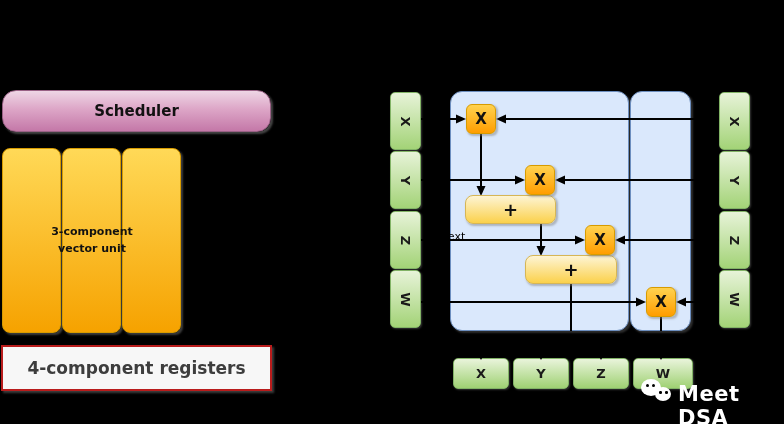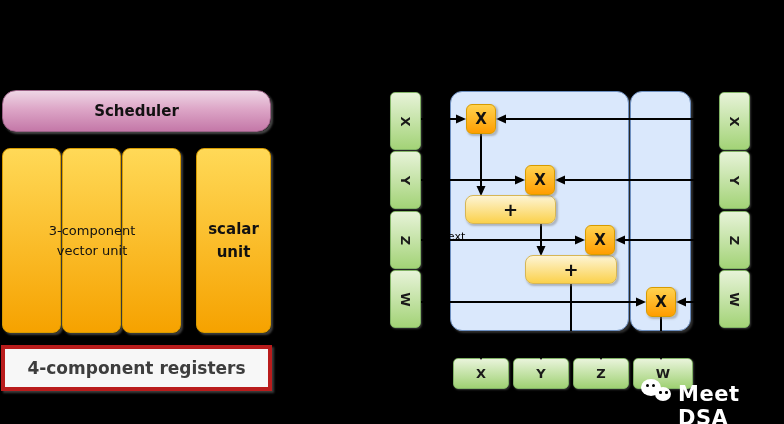--- a/index.html
+++ b/index.html
@@ -12,29 +12,29 @@
     border:1px solid #996185;border-radius:14px;
     background:linear-gradient(180deg,#eed6e5 0%,#dda6c7 45%,#c478a8 100%);
     display:flex;align-items:center;justify-content:center;
     font-weight:bold;font-size:15px;color:#111;box-shadow:2px 2px 2px rgba(150,150,150,.45);}
   .vcol{position:absolute;top:148px;width:59px;height:185px;box-sizing:border-box;
     border:1px solid #d79b00;border-radius:8px;
     background:linear-gradient(180deg,#ffd957 0%,#f6a200 100%);
     box-shadow:2px 2px 2px rgba(150,150,150,.4);}
   .vector-label{position:absolute;left:2px;top:148px;width:180px;height:185px;
     display:flex;align-items:center;justify-content:center;text-align:center;
-    font-weight:normal;font-size:13px;line-height:1.5;color:#111;}
+    font-weight:bold;font-size:11px;line-height:1.5;color:#111;}
   .scalar{position:absolute;left:196px;top:148px;width:75px;height:185px;box-sizing:border-box;
     border:1px solid #d79b00;border-radius:8px;
     background:linear-gradient(180deg,#ffd957 0%,#f6a200 100%);
     display:flex;align-items:center;justify-content:center;text-align:center;
     font-weight:bold;font-size:15px;line-height:1.5;color:#111;
     box-shadow:2px 2px 2px rgba(150,150,150,.4);}
   .registers{position:absolute;left:1px;top:345px;width:271px;height:46px;box-sizing:border-box;
-    background:#f7f7f7;border:4px solid #b91c1c;
+    background:#f7f7f7;border:2px solid #b91c1c;
     display:flex;align-items:center;justify-content:center;
     font-weight:bold;font-size:17px;color:#3d3d3d;box-shadow:2px 2px 2px rgba(150,150,150,.4);}
 
   
   .gcell{position:absolute;width:31px;height:58px;box-sizing:border-box;
     border:1px solid #82b366;border-radius:5px;
     background:linear-gradient(180deg,#e7f3d8 0%,#a3d377 100%);
     display:flex;align-items:center;justify-content:center;
     font-weight:bold;font-size:13px;color:#1a1a1a;box-shadow:1px 1px 2px rgba(150,150,150,.35);}
   .vletter{transform:rotate(90deg);display:block;}
@@ -74,24 +74,20 @@
   <div class="scheduler">
     <span>Scheduler</span>
   </div>
 
   <div class="vcol" style="left:2px"></div>
   <div class="vcol" style="left:62px"></div>
   <div class="vcol" style="left:122px"></div>
   <div class="vector-label pre">3-component
 vector unit</div>
 
-  <div class="scalar">
-    <span class="pre">scalar
-unit</span>
-  </div>
 
   <div class="registers">
     <span>4-component registers</span>
   </div>
 
   <div class="gcell" style="left:390px;top:92px">
       <span class="vletter">X</span>
     </div>
   <div class="gcell" style="left:390px;top:151px">
       <span class="vletter">Y</span>

